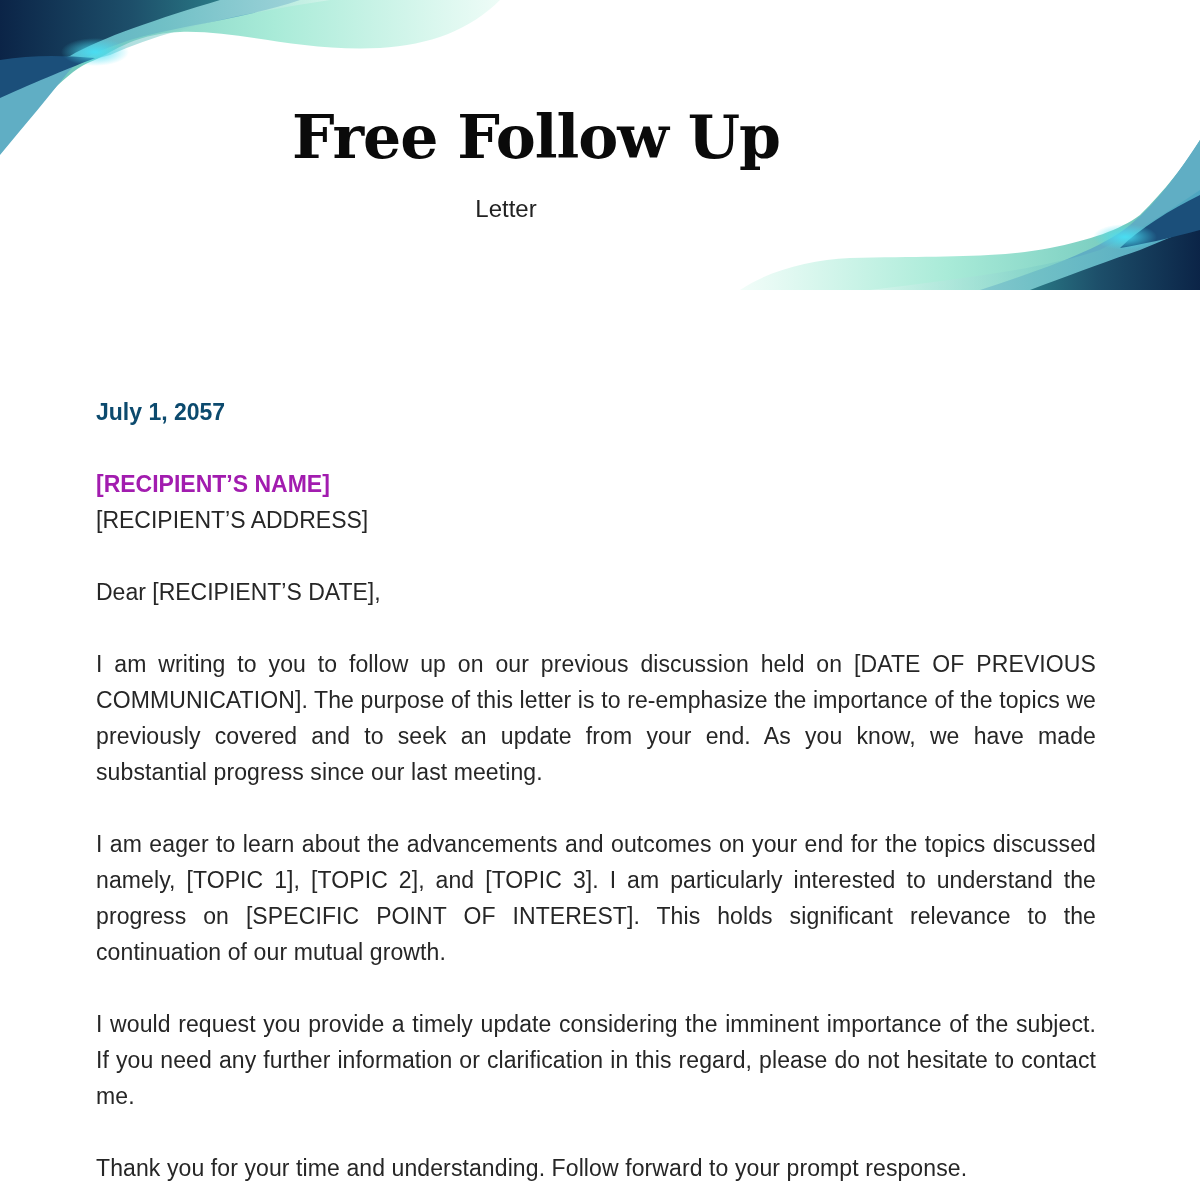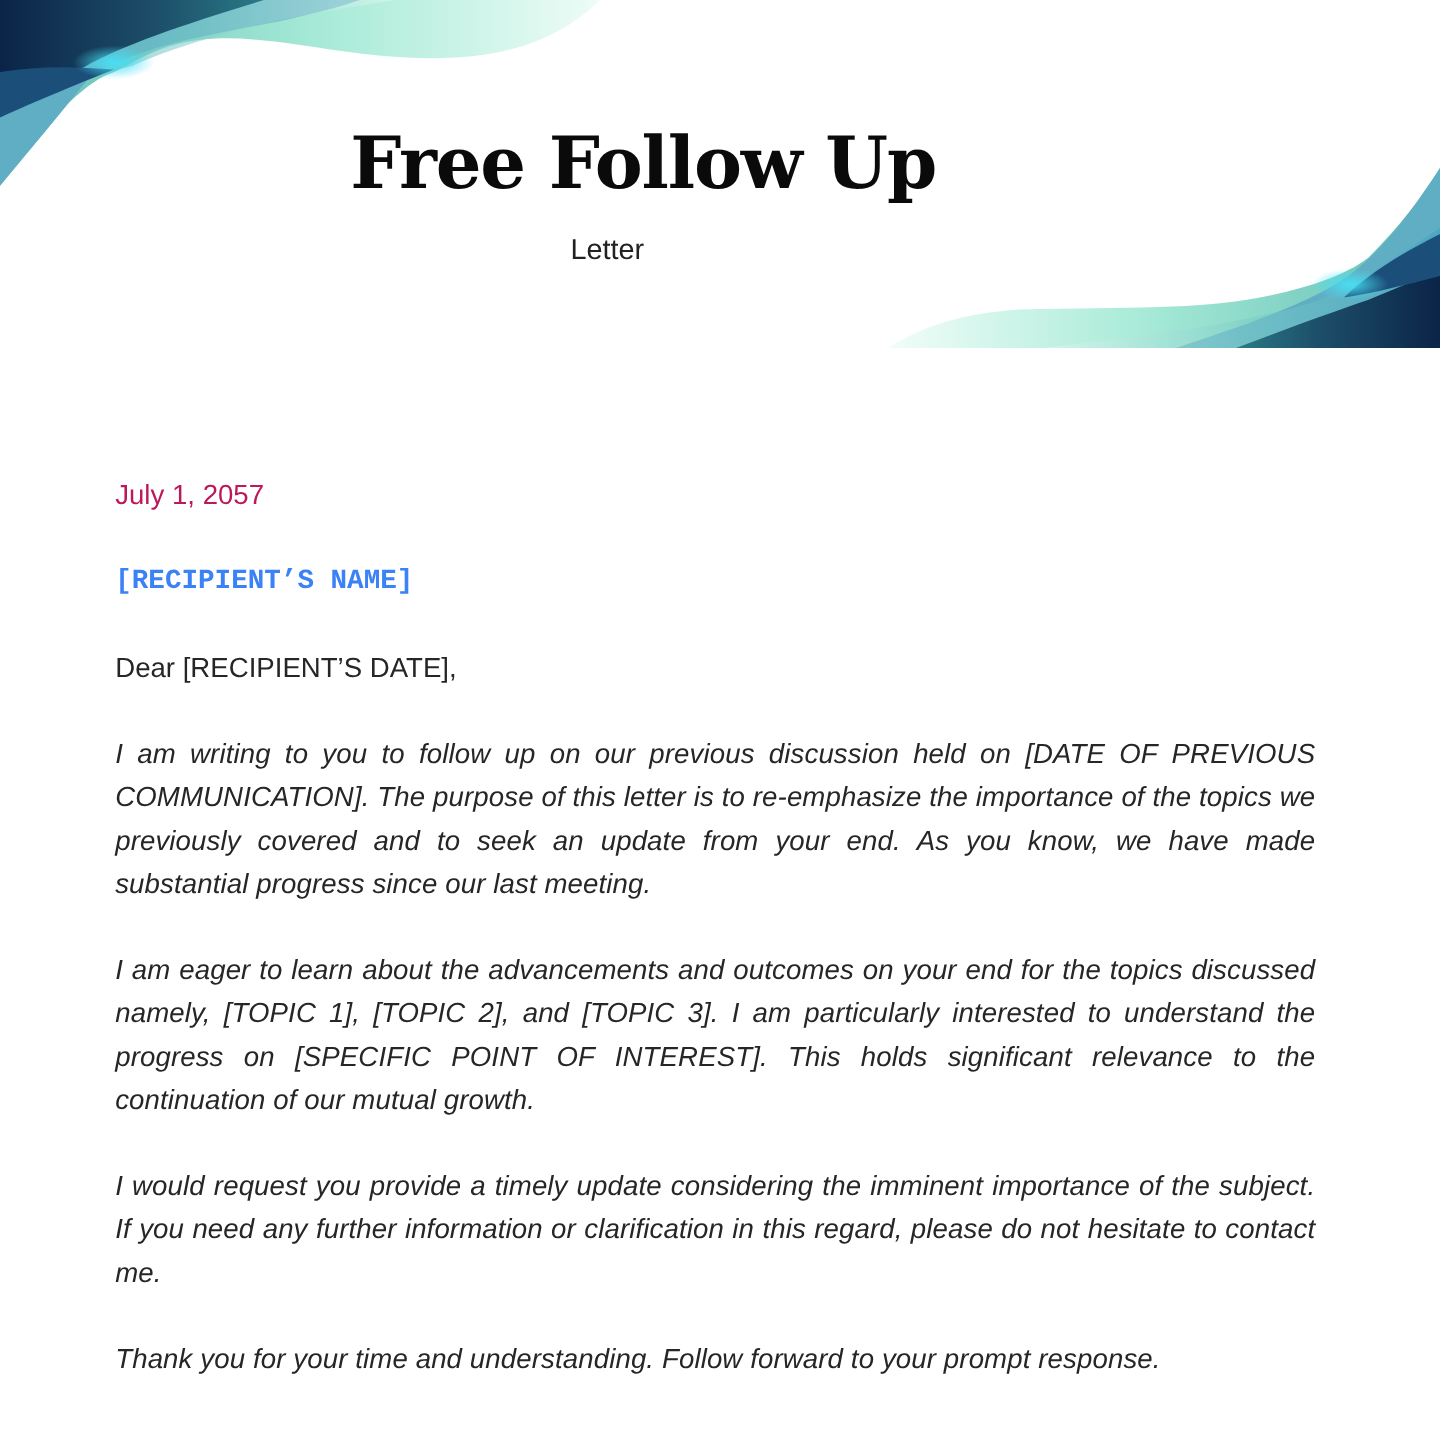--- a/index.html
+++ b/index.html
@@ -16,24 +16,24 @@
     position: absolute; left: 0; top: 193px; width: 1012px; text-align: center;
     font-family: "Liberation Sans", sans-serif; font-size: 24px; line-height: 32px; color: #222;
     margin: 0;
   }
   .letter {
     position: absolute; left: 96px; top: 394px; width: 1000px;
     font-family: "Liberation Sans", sans-serif; font-size: 23px; color: #262626;
     line-height: 36px;
   }
   .letter p { margin: 0; }
-  .date { font-weight: normal; color: #be185d; }
-  .rname { font-weight: bold; color: #3b82f6; margin-top: 36px !important; font-family: Liberation Mono, monospace; }
+  .date { font-weight: bold; color: #0c4a6e; }
+  .rname { font-weight: bold; color: #a21caf; margin-top: 36px !important; }
   .gap { margin-top: 36px !important; }
-  .body-p { text-align: justify; letter-spacing: 0.1px; font-style: italic; }
+  .body-p { text-align: justify; letter-spacing: 0.1px; }
 </style>
 </head>
 <body>
 
 <svg class="wave wave-tl" viewBox="0 0 500 160" preserveAspectRatio="none">
   <defs>
     <linearGradient id="tlBack" x1="0" y1="0" x2="1" y2="0">
       <stop offset="0" stop-color="#5fbdb3"></stop>
       <stop offset="0.55" stop-color="#a9ebd8"></stop>
       <stop offset="1" stop-color="#eefcf7"></stop>
@@ -90,18 +90,19 @@
   <path d="M460,65 L460,100 C430,108 400,115 380,118 C400,98 430,80 460,65 Z" fill="#1b4f7a"></path>
   <ellipse cx="385" cy="107" rx="32" ry="13" fill="url(#brGlow)"></ellipse>
 </svg>
 
 <h1 class="title">Free Follow Up</h1>
 <p class="subtitle">Letter</p>
 
 <div class="letter">
   <p class="date">July 1, 2057</p>
   <p class="rname">[RECIPIENT’S NAME]</p>
+  <p>[RECIPIENT’S ADDRESS]</p>
   <p class="gap">Dear [RECIPIENT’S DATE],</p>
   <p class="gap body-p">I am writing to you to follow up on our previous discussion held on [DATE OF PREVIOUS COMMUNICATION]. The purpose of this letter is to re-emphasize the importance of the topics we previously covered and to seek an update from your end. As you know, we have made substantial progress since our last meeting.</p>
   <p class="gap body-p">I am eager to learn about the advancements and outcomes on your end for the topics discussed namely, [TOPIC 1], [TOPIC 2], and [TOPIC 3]. I am particularly interested to understand the progress on [SPECIFIC POINT OF INTEREST]. This holds significant relevance to the continuation of our mutual growth.</p>
   <p class="gap body-p">I would request you provide a timely update considering the imminent importance of the subject. If you need any further information or clarification in this regard, please do not hesitate to contact me.</p>
   <p class="gap body-p">Thank you for your time and understanding. Follow forward to your prompt response.</p>
 </div>
 
 </body></html>

